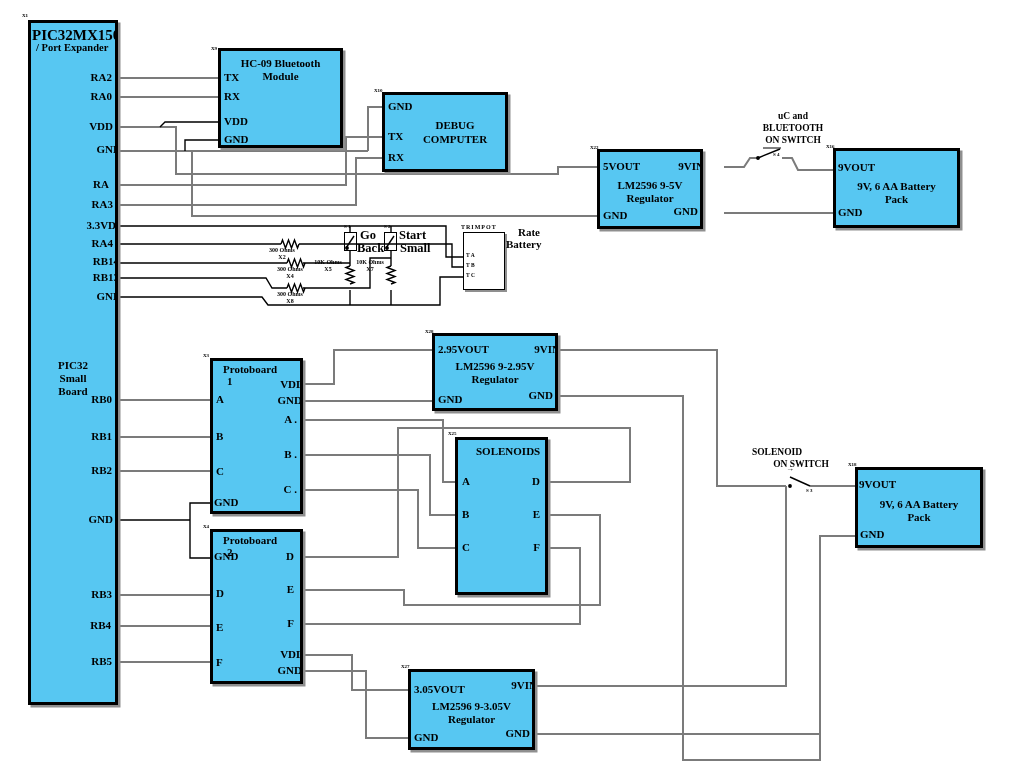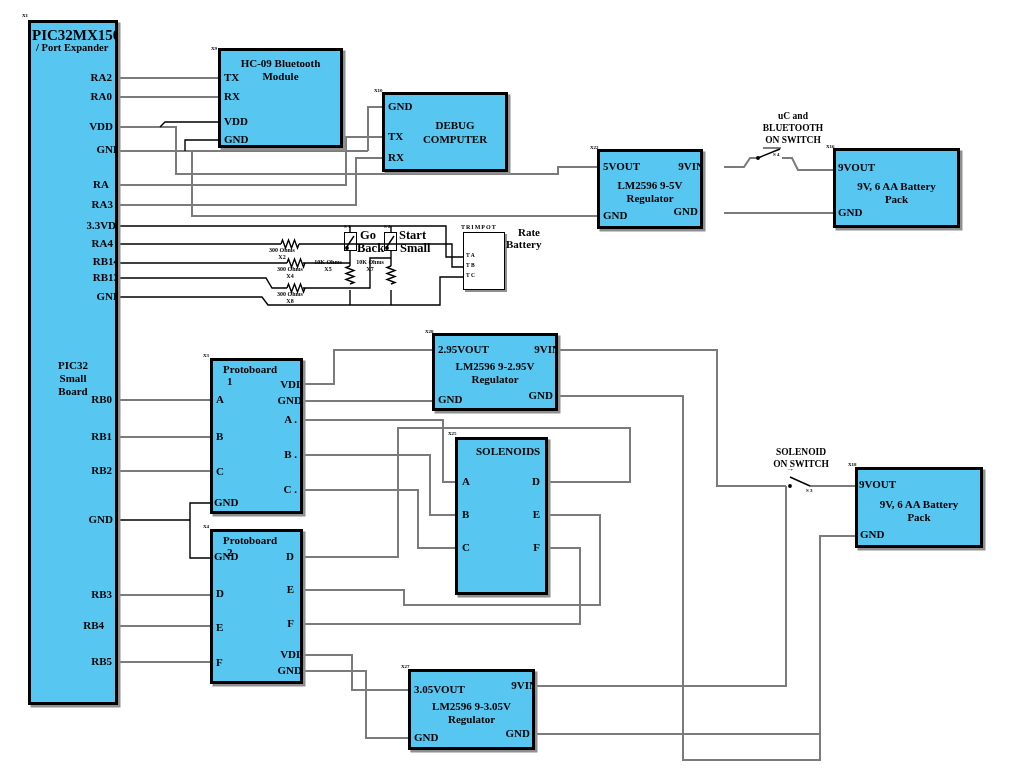--- a/index.html
+++ b/index.html
@@ -109,21 +109,21 @@
   <div class="lbl" style="right:-9px;top:196px">3.3VDD</div>
   <div class="lbl" style="right:2px;top:214px">RA4</div>
   <div class="lbl" style="right:-4px;top:232px">RB14</div>
   <div class="lbl" style="right:-4px;top:248px">RB13</div>
   <div class="lbl" style="right:-6px;top:267px">GND</div>
   <div class="lbl" style="right:3px;top:370px">RB0</div>
   <div class="lbl" style="right:3px;top:407px">RB1</div>
   <div class="lbl" style="right:3px;top:441px">RB2</div>
   <div class="lbl" style="right:2px;top:490px">GND</div>
   <div class="lbl" style="right:3px;top:565px">RB3</div>
-  <div class="lbl" style="right:11px;top:596px">RB4</div>
+  <div class="lbl" style="right:4px;top:596px">RB4</div>
   <div class="lbl" style="right:3px;top:632px">RB5</div>
 </div>
 
 <div class="ref" style="left:211px;top:46px">X9</div>
 <div class="bx" style="left:218px;top:48px;width:125px;height:100px">
   <div class="ctr" style="top:6px">HC-09 Bluetooth</div>
   <div class="ctr" style="top:19px">Module</div>
   <div class="lbl" style="left:3px;top:20px">TX</div>
   <div class="lbl" style="left:3px;top:39px">RX</div>
   <div class="lbl" style="left:3px;top:64px">VDD</div>
@@ -255,21 +255,21 @@
 <div class="ref" style="left:401px;top:664px">X27</div>
 <div class="bx" style="left:408px;top:669px;width:127px;height:81px">
   <div class="lbl clip" style="left:3px;top:11px;width:55px">3.05VOUT</div>
   <div class="lbl" style="right:-5px;top:7px">9VIN</div>
   <div class="ctr" style="top:28px">LM2596 9-3.05V</div>
   <div class="ctr" style="top:41px">Regulator</div>
   <div class="lbl" style="left:3px;top:59px">GND</div>
   <div class="lbl" style="right:2px;top:55px">GND</div>
 </div>
 
-<div class="sm" style="left:756px;top:446px;width:90px">SOLENOID</div>
+<div class="sm" style="left:732px;top:446px;width:90px">SOLENOID</div>
 <div class="sm" style="left:756px;top:458px;width:90px">ON SWITCH</div>
 <div class="t5" style="left:786px;top:466px;font-size:8px">→</div>
 <div class="t5" style="left:806px;top:488px;font-size:5px">S 3</div>
 
 <div class="ref" style="left:848px;top:462px">X18</div>
 <div class="bx" style="left:855px;top:467px;width:128px;height:81px">
   <div class="lbl" style="left:1px;top:8px">9VOUT</div>
   <div class="ctr" style="top:28px">9V, 6 AA Battery</div>
   <div class="ctr" style="top:41px">Pack</div>
   <div class="lbl" style="left:2px;top:58px">GND</div>

